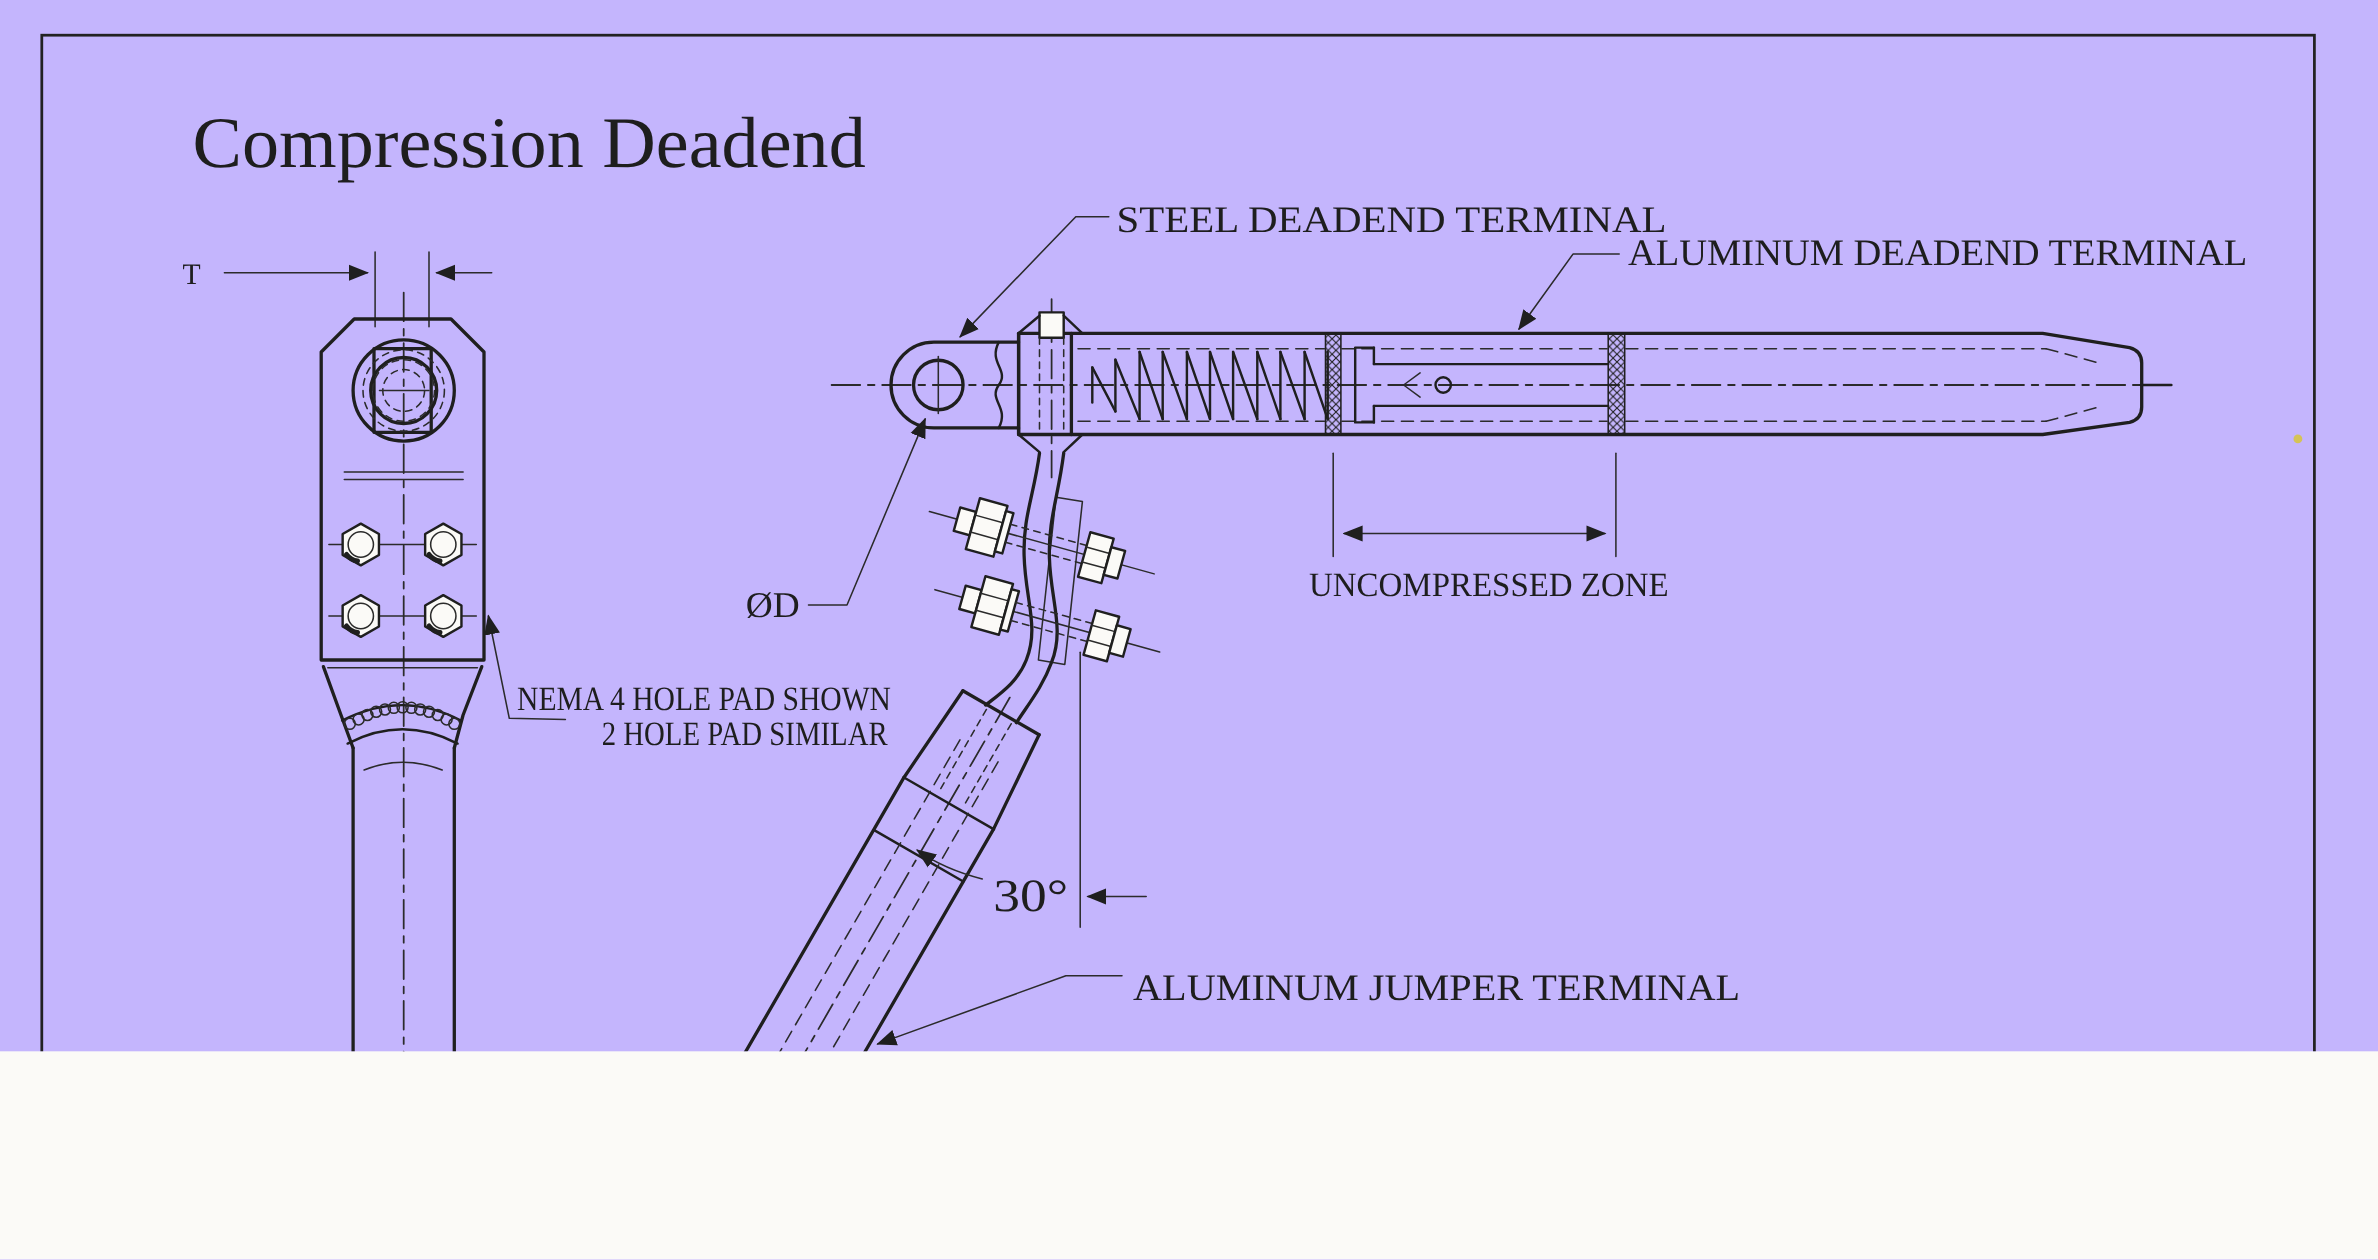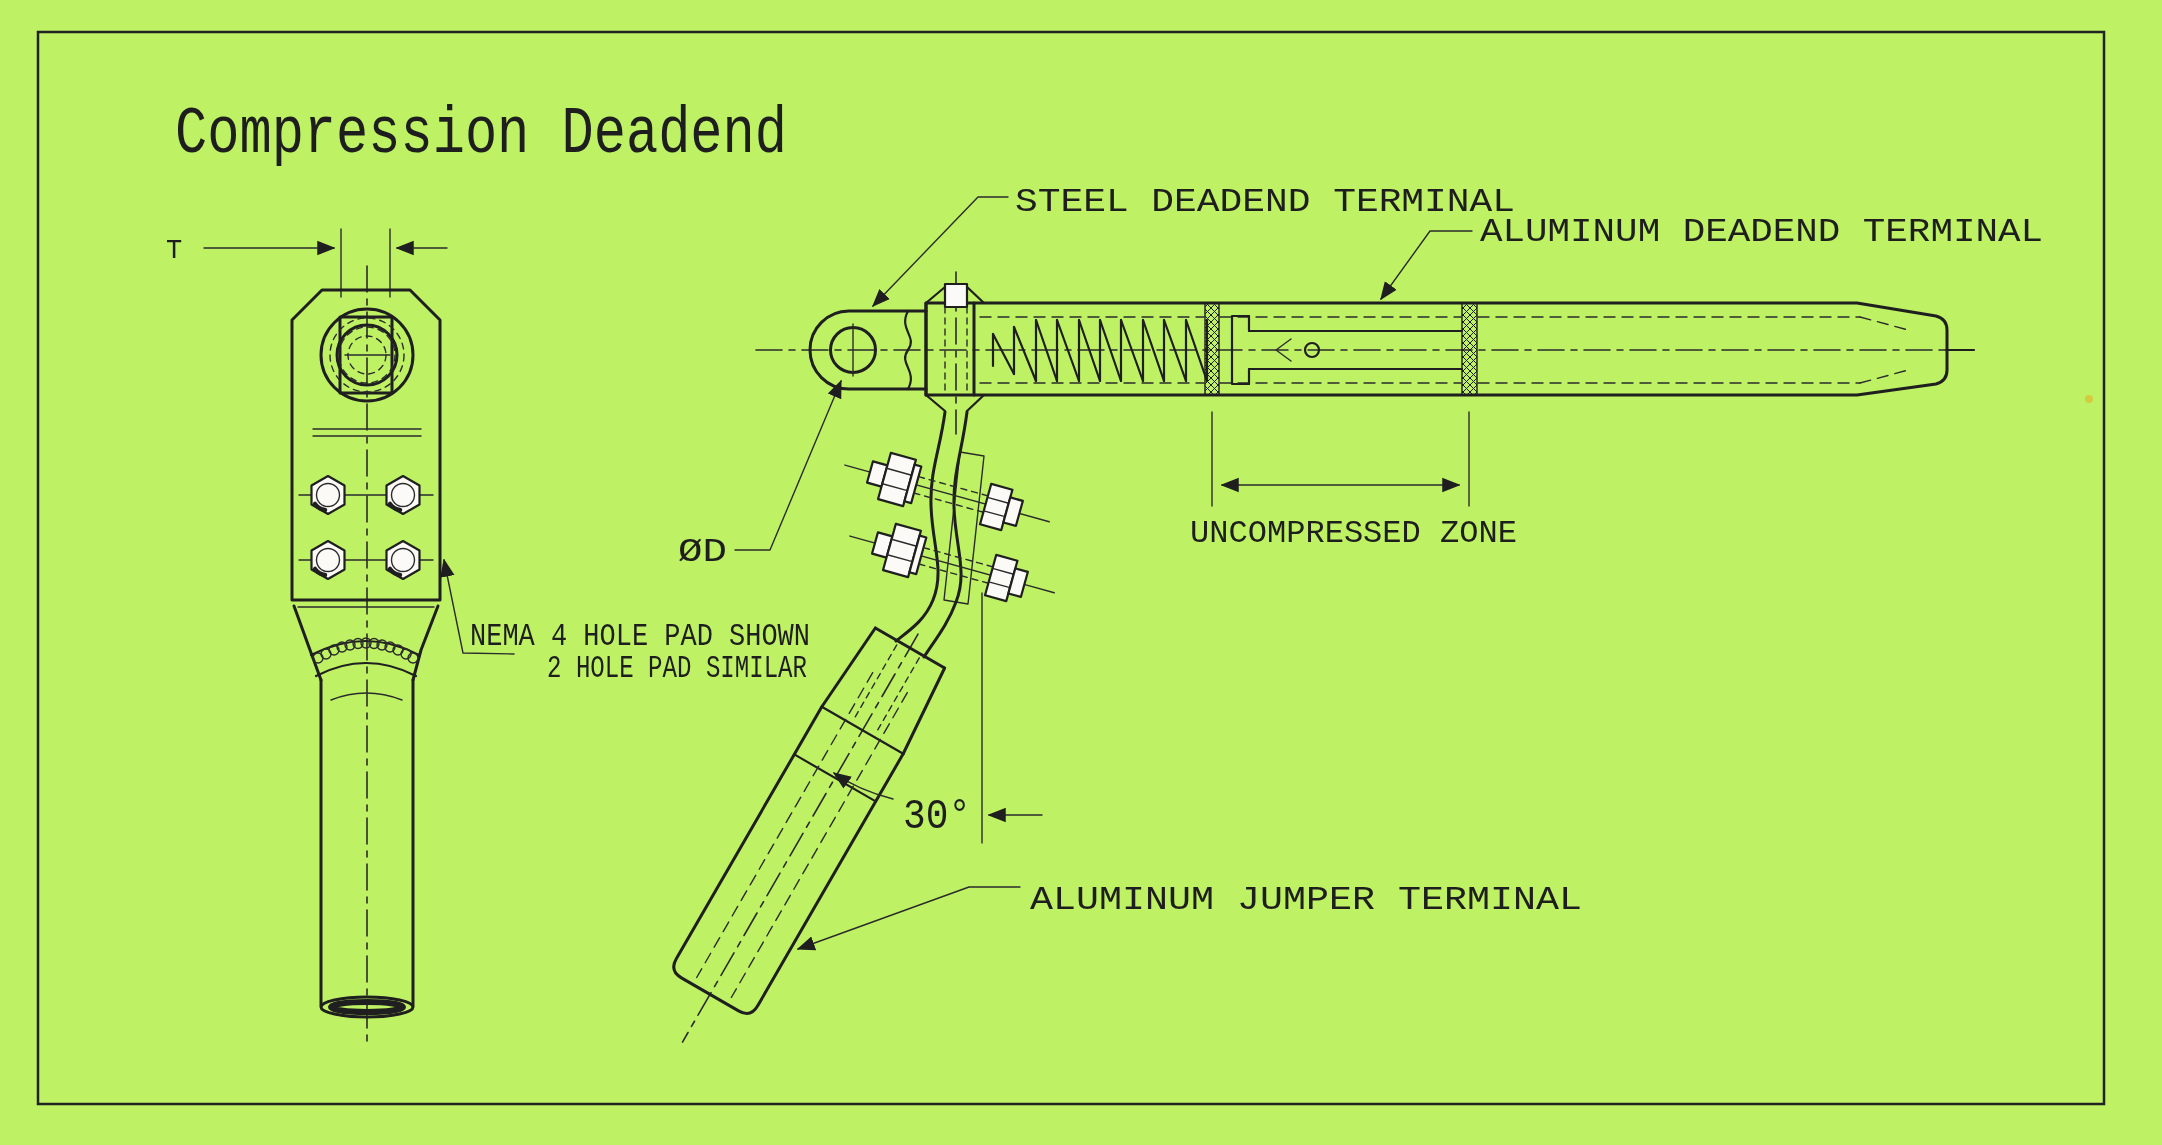--- a/index.html
+++ b/index.html
@@ -1,17 +1,17 @@
 <!DOCTYPE html>
 <html><head>
 <meta charset="utf-8">
 <style>
   html,body{margin:0;padding:0;background:#fbfaf7;}
-  .stage{position:relative;width:2162px;height:1145px;background:#bef264;overflow:hidden;
-         font-family:Liberation Mono, monospace;}
+  .stage{position:relative;width:2162px;height:956px;background:#c4b5fd;overflow:hidden;
+         font-family:Liberation Serif, serif;}
   svg{position:absolute;left:0;top:0;}
   .ln{stroke:#1f1f1f;fill:none;stroke-linecap:round;stroke-linejoin:round;}
   .b {stroke-width:3;}
   .m {stroke-width:2.2;}
   .t {stroke-width:1.4;stroke:#2b2b2b;}
   .dash{stroke-dasharray:11 7;}
   .dashsm{stroke-dasharray:6 5;}
   .cl{stroke-dasharray:26 7 6 7;stroke-width:1.6;stroke:#2b2b2b;}
   .paperfill{fill:#fbfaf7;}
   .txt{fill:#1e1e1e;}

